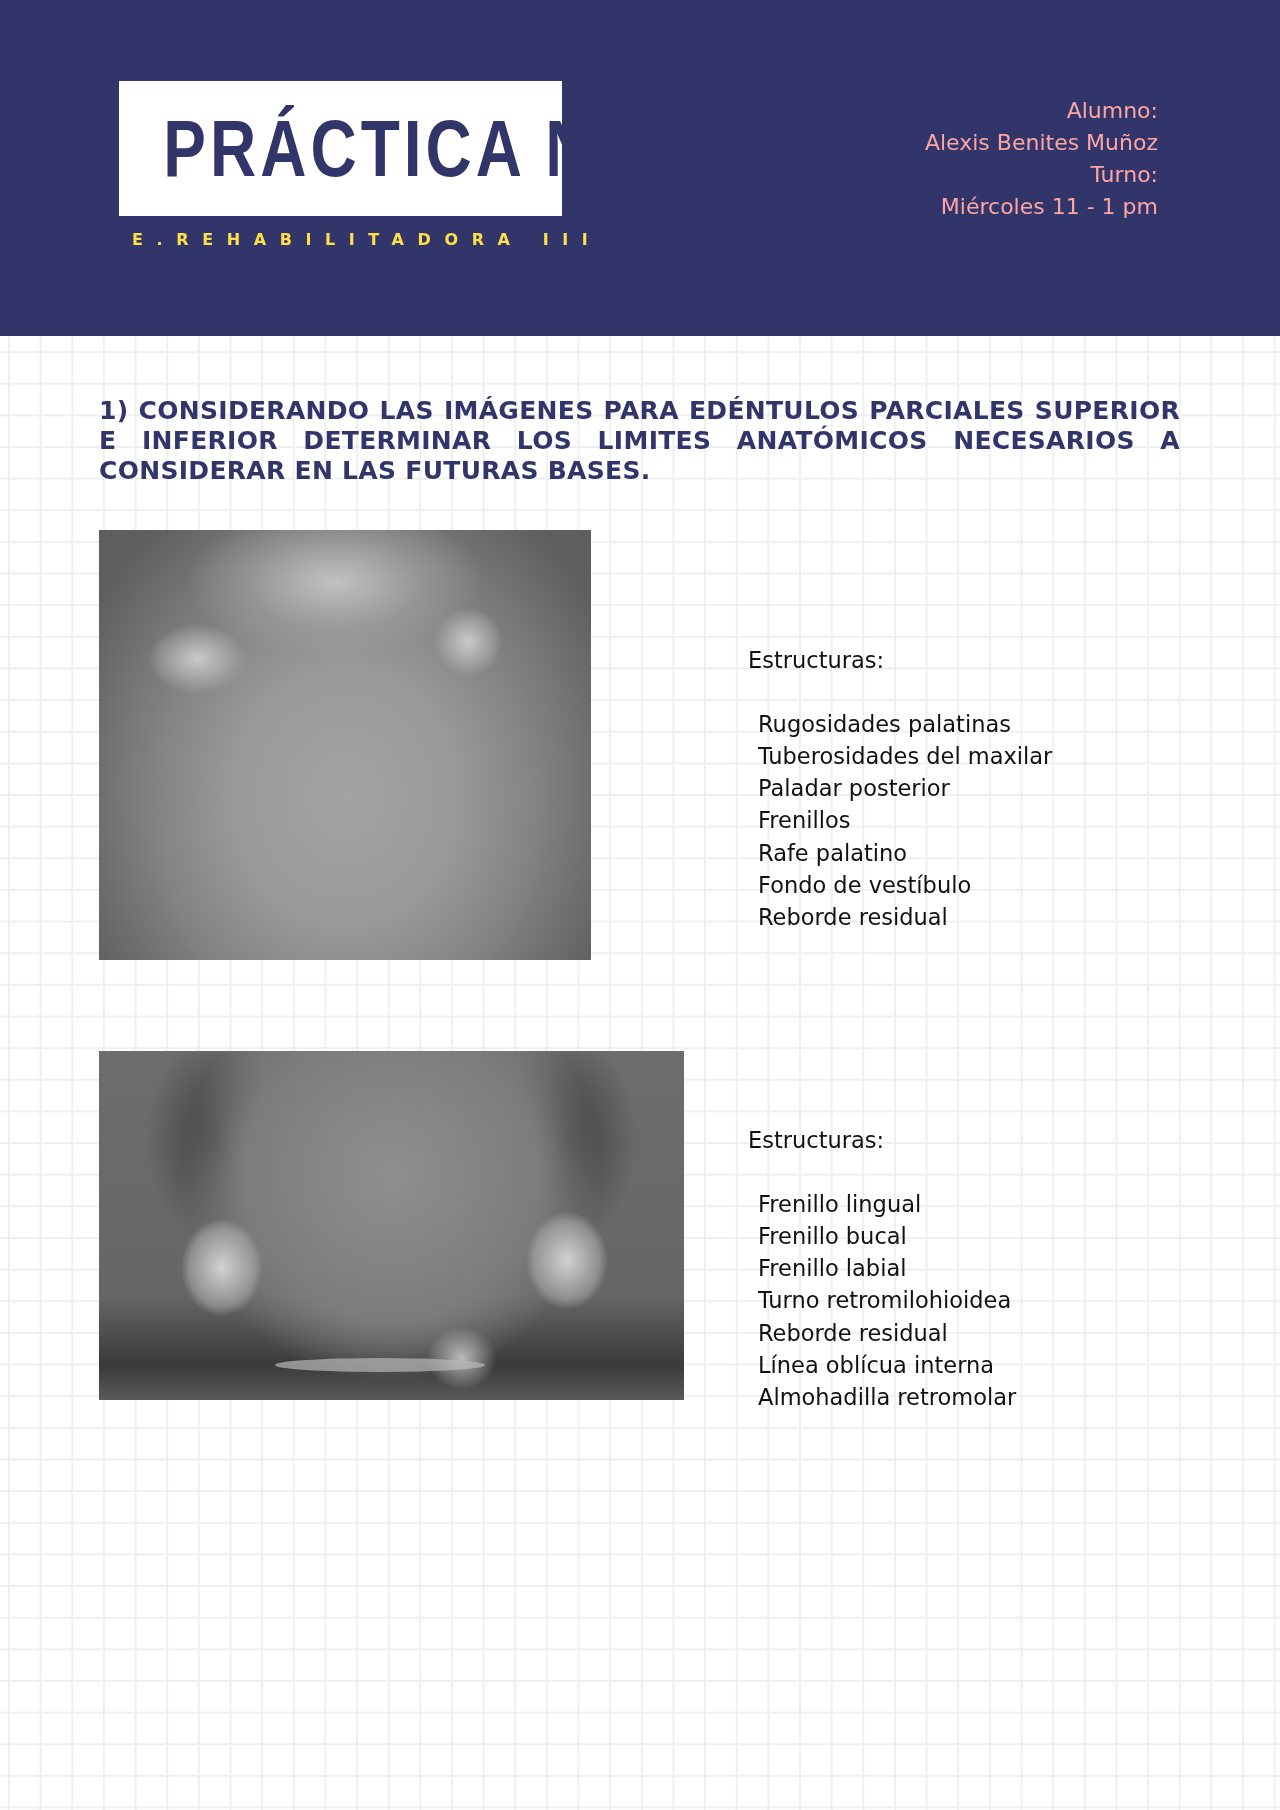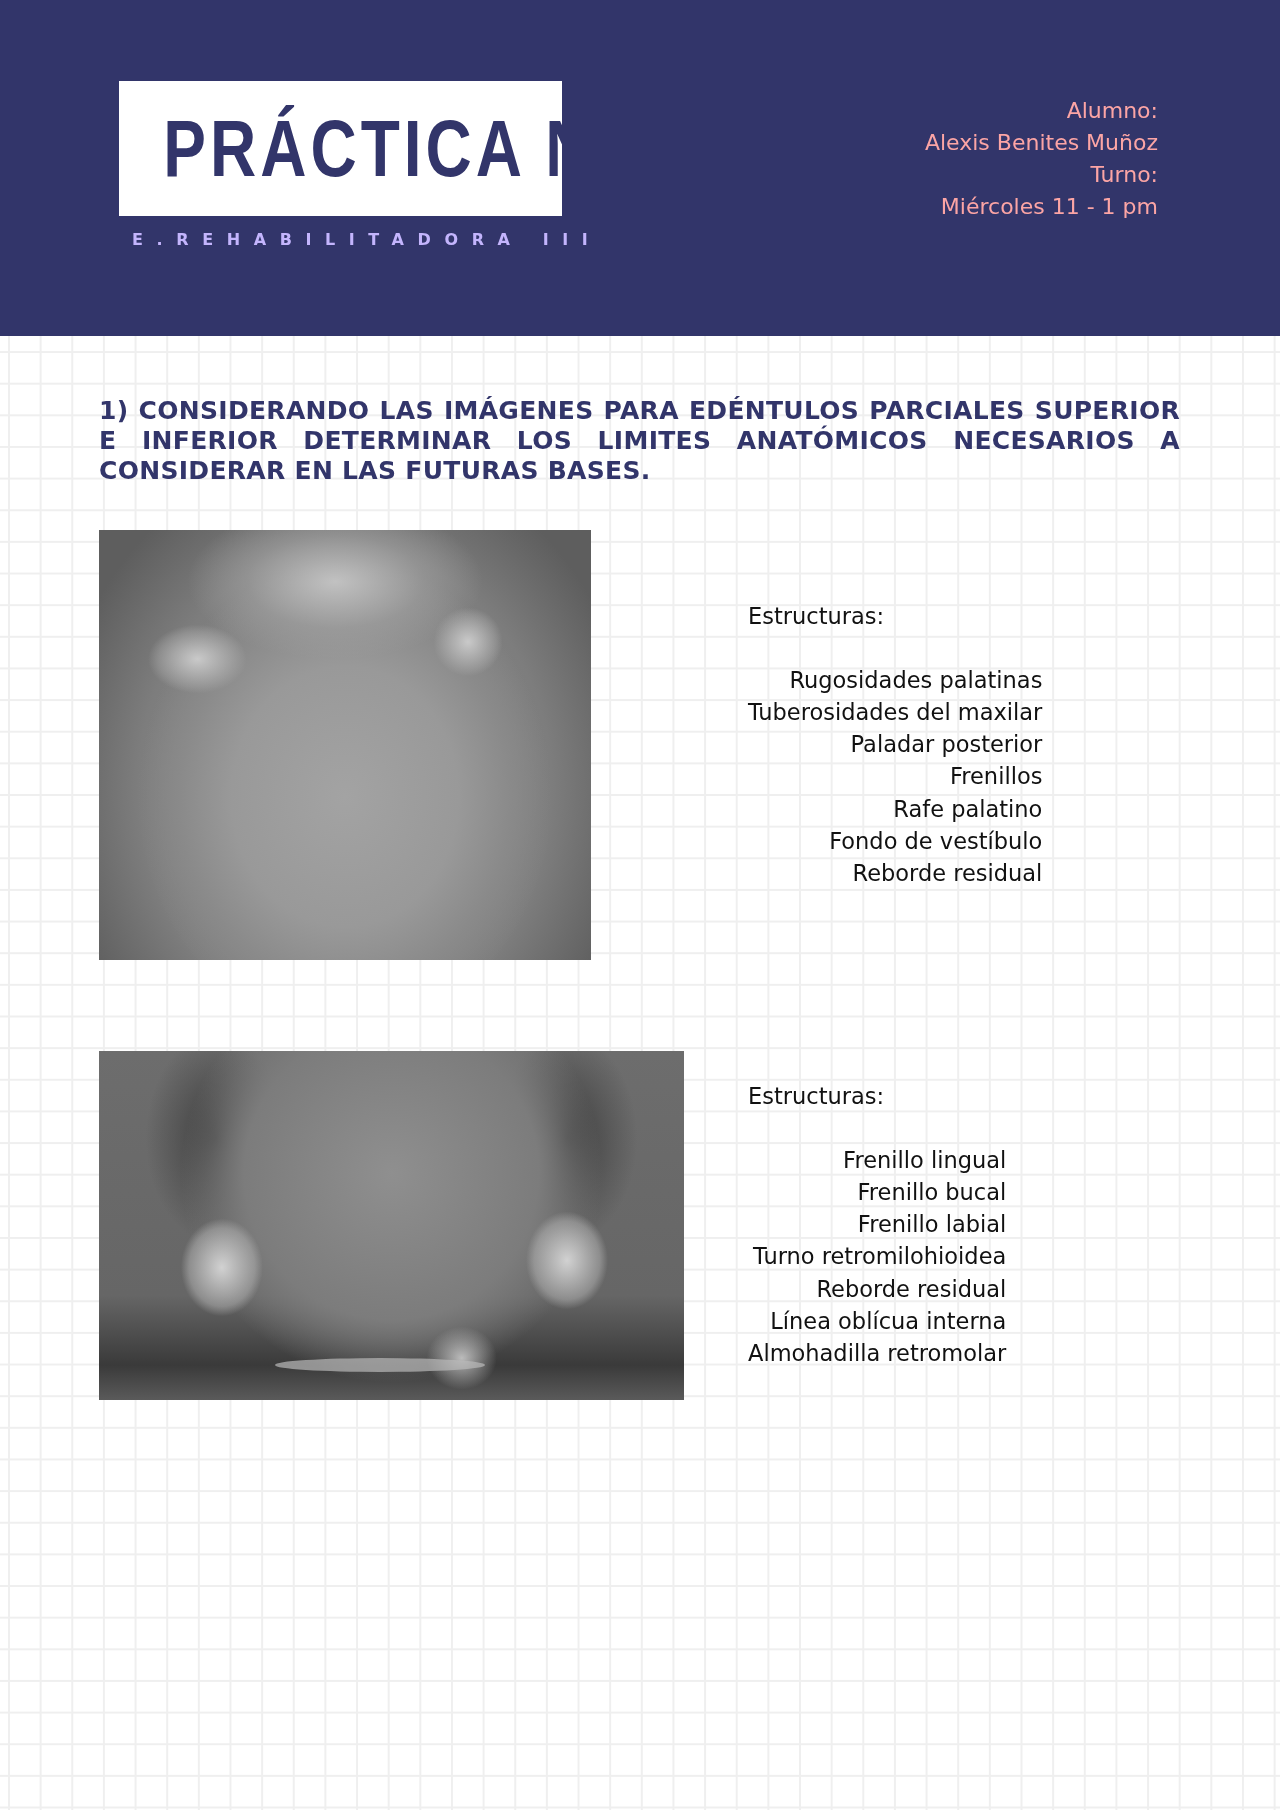--- a/index.html
+++ b/index.html
@@ -47,21 +47,21 @@
       white-space: nowrap;
     }
     .subtitle {
       position: absolute;
       left: 132px; top: 230px;
       width: 420px;
       font-family: "DejaVu Sans", sans-serif;
       font-weight: bold;
       font-size: 16px;
       letter-spacing: 13.6px;
-      color: #c4b5fd;
+      color: #fde047;
       white-space: nowrap;
     }
     .student-info {
       position: absolute;
       right: 122px; top: 95px;
       text-align: right;
       font-family: "DejaVu Sans", sans-serif;
       font-size: 22px;
       line-height: 32px;
       color: #fca5a5;
@@ -118,22 +118,22 @@
     .structures {
       position: absolute;
       left: 748px;
       font-family: "DejaVu Sans", sans-serif;
       font-size: 22.5px;
       line-height: 32.1px;
       color: #111111;
     }
     .structures-upper { top: 600px; }
     .structures-lower { top: 1080px; }
-    .structures .heading { margin-bottom: 32.1px; }
-    .structures ul { list-style: none; margin: 0; padding: 0; text-align: right; }
+    .structures .heading { margin-bottom: 32.1px; margin-top: 44px; }
+    .structures ul { list-style: none; margin: 10px; padding: 0; }
     .structures li { white-space: nowrap; }
   </style>
 </head>
 <body>
 
 <header class="header">
   <div class="title-box">
     <div class="title-text">PRÁCTICA N°5</div>
   </div>
   <div class="subtitle">E.REHABILITADORA III</div>

